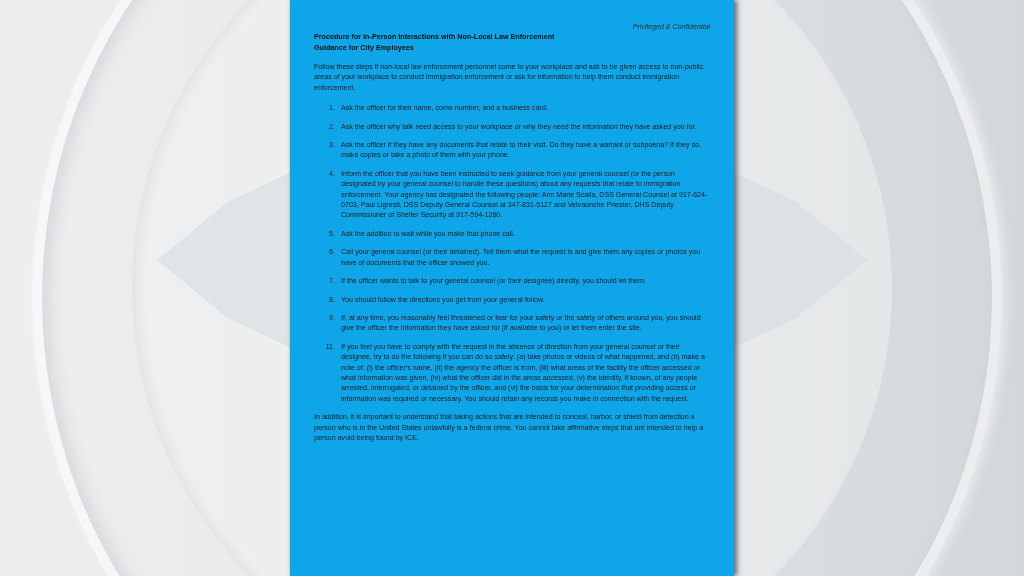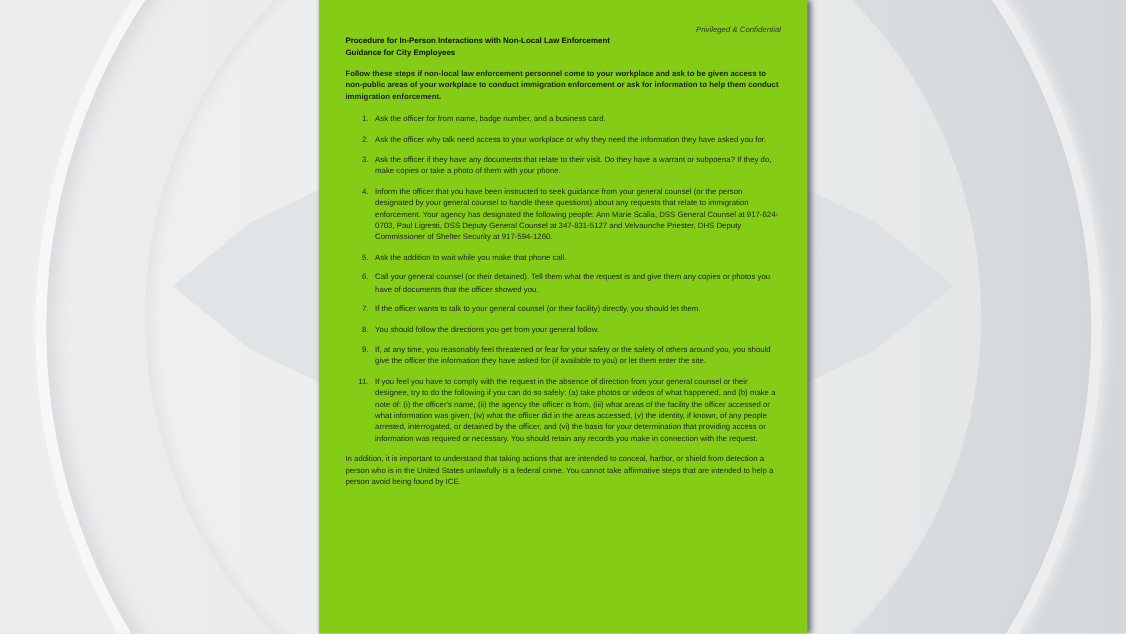--- a/index.html
+++ b/index.html
@@ -27,34 +27,34 @@
     box-shadow: inset 6px 0 10px rgba(170,175,180,0.18);
   }
   .eye {
     position: absolute; left: 157px; top: 115px; width: 710px; height: 290px;
     background: rgba(214,218,222,0.55);
     clip-path: polygon(0% 50%, 10% 30%, 22% 16%, 36% 6%, 50% 2%, 64% 6%, 78% 16%, 90% 30%, 100% 50%, 90% 70%, 78% 84%, 64% 94%, 50% 98%, 36% 94%, 22% 84%, 10% 70%);
   }
 
   .page {
     position: absolute; left: 290px; top: 0; width: 444px; height: 576px;
-    background: #84cc16;
+    background: #0ea5e9;
     box-shadow: 3px 0 5px rgba(60,62,66,0.75), -1px 0 2px rgba(150,150,150,0.25);
     color: #1e1e1e;
     box-sizing: border-box;
     padding: 22px 24px 0 24px;
     font-size: 7.1px;
     line-height: 10.4px;
   }
   .conf {
     text-align: right; font-style: italic; font-size: 7.1px; color: #333;
   }
   .hdr { text-align: left; font-weight: bold; font-size: 7.2px; line-height: 10.3px; color: #111; }
   .hdr .date { font-style: italic; }
-  .intro { margin-top: 9px; font-weight: bold; }
+  .intro { margin-top: 9px; }
   ol.steps { list-style: none; margin: 10px 0 0 0; padding: 0; }
   ol.steps li { display: flex; margin-bottom: 8px; }
   ol.steps li .num { width: 27px; flex: 0 0 27px; text-align: right; padding-right: 6px; box-sizing: border-box; padding-left: 8px; }
   ol.steps li .txt { flex: 1; }
   .closing { margin-top: 2px; }
 </style>
 </head>
 <body>
 
 <div class="bg">
@@ -68,21 +68,21 @@
   <div class="conf">Privileged &amp; Confidential</div>
   <div class="hdr">
     <div>Procedure for In-Person Interactions with Non-Local Law Enforcement</div>
     <div>Guidance for City Employees</div>
   </div>
   <p class="intro">Follow these steps if non-local law enforcement personnel come to your workplace and ask to be given access to non-public areas of your workplace to conduct immigration enforcement or ask for information to help them conduct immigration enforcement.</p>
 
   <ol class="steps">
     <li>
         <span class="num">1.</span>
-        <span class="txt">Ask the officer for from name, badge number, and a business card.</span>
+        <span class="txt">Ask the officer for their name, come number, and a business card.</span>
       </li>
     <li>
         <span class="num">2.</span>
         <span class="txt">Ask the officer why talk need access to your workplace or why they need the information they have asked you for.</span>
       </li>
     <li>
         <span class="num">3.</span>
         <span class="txt">Ask the officer if they have any documents that relate to their visit.  Do they have a warrant or subpoena?  If they do, make copies or take a photo of them with your phone.</span>
       </li>
     <li>
@@ -92,21 +92,21 @@
     <li>
         <span class="num">5.</span>
         <span class="txt">Ask the addition to wait while you make that phone call.</span>
       </li>
     <li>
         <span class="num">6.</span>
         <span class="txt">Call your general counsel (or their detained).  Tell them what the request is and give them any copies or photos you have of documents that the officer showed you.</span>
       </li>
     <li>
         <span class="num">7.</span>
-        <span class="txt">If the officer wants to talk to your general counsel (or their facility) directly, you should let them.</span>
+        <span class="txt">If the officer wants to talk to your general counsel (or their designee) directly, you should let them.</span>
       </li>
     <li>
         <span class="num">8.</span>
         <span class="txt">You should follow the directions you get from your general follow.</span>
       </li>
     <li>
         <span class="num">9.</span>
         <span class="txt">If, at any time, you reasonably feel threatened or fear for your safety or the safety of others around you, you should give the officer the information they have asked for (if available to you) or let them enter the site.</span>
       </li>
     <li>

